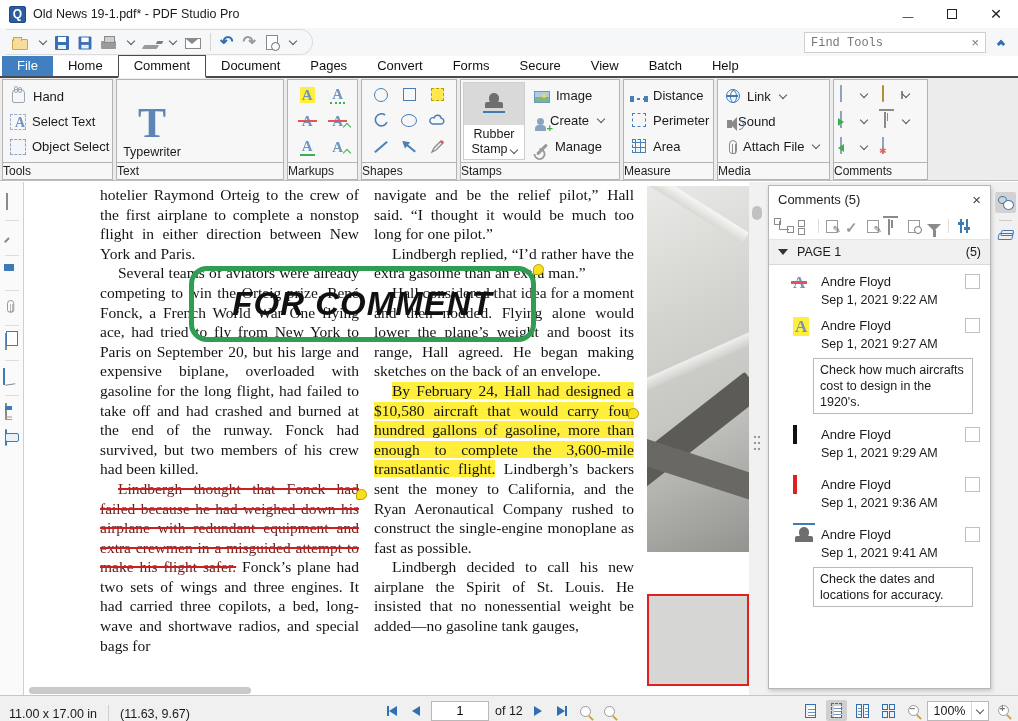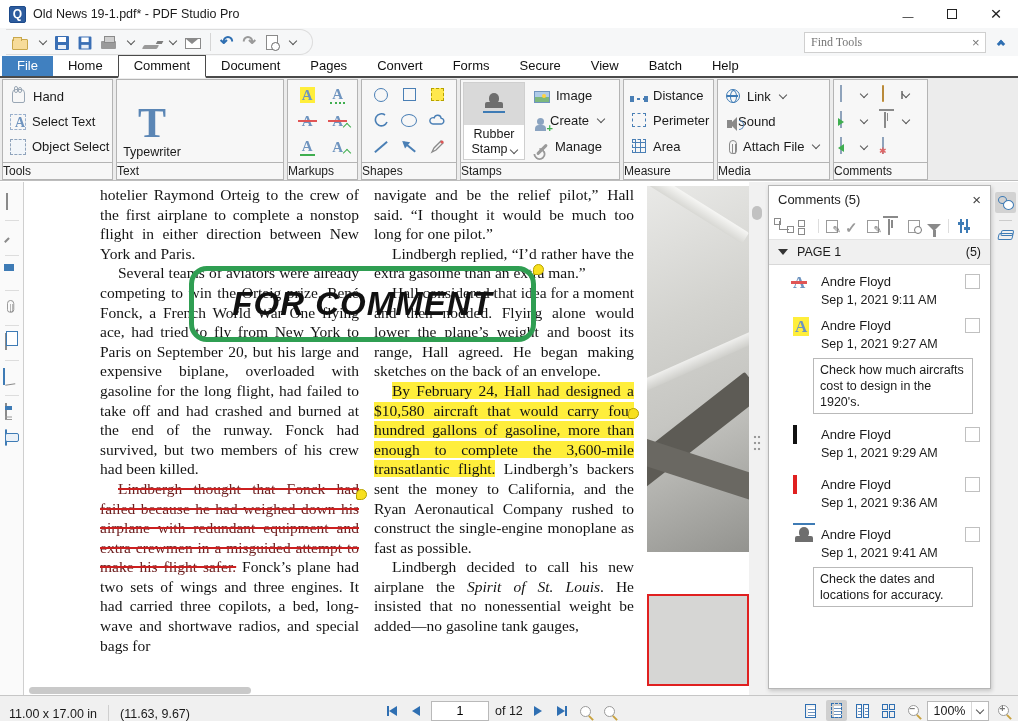--- a/index.html
+++ b/index.html
@@ -34,21 +34,21 @@
   .printer::before{content:"";position:absolute;top:-5px;left:3px;width:9px;height:5px;background:#cfcfcf;border:1px solid #8a8a8a}
   .scan{width:15px;height:4px;background:#9a9a9a;margin-top:9px;transform:skewX(-30deg);border-radius:1px}
   .scan::before{content:"";position:absolute;top:-4px;right:-2px;width:6px;height:3px;background:#7d7d7d}
   .envelope{width:16px;height:11px;border:1.3px solid #8a8a8a;margin-top:3px;background:#fff}
   .envelope::before{content:"";position:absolute;top:0;left:0;border-left:6.6px solid transparent;border-right:6.6px solid transparent;border-top:5px solid #8a8a8a}
   .undo-g{color:#2f6fb2;font-size:16px;font-weight:bold;line-height:16px}
   .redo-g{color:#9a9a9a;font-size:16px;font-weight:bold;line-height:16px}
   .docsearch{width:12px;height:15px;border:1.2px solid #8a8a8a;background:#fff;margin-left:1px}
   .docsearch::after{content:"";position:absolute;right:-3px;bottom:-2px;width:7px;height:7px;border:1.4px solid #6a6a6a;border-radius:50%;background:#fff}
   .findbox{position:absolute;right:32px;top:4px;width:182px;height:21px;background:#fff;border:1px solid #cfcfcf;display:flex;align-items:center}
-  .findbox input{border:none;outline:none;flex:1;font-size:12px;padding:0 6px;font-family:Liberation Serif, serif;color:#333}
+  .findbox input{border:none;outline:none;flex:1;font-size:12px;padding:0 6px;font-family:Liberation Mono, monospace;color:#333}
   .findbox .clear-x{color:#777;font-size:13px;padding-right:6px}
   .ribbon-collapse{position:absolute;right:8px;top:7px;width:14px;height:14px}
   .ribbon-collapse .chev{border-color:#2f6fb2;border-width:3px;transform:rotate(-135deg);margin:4px 0 0 2px}
 
   
   .tabrow{height:22px;display:flex;background:#fff;border-bottom:2px solid #4a4a4a;padding-left:2px;align-items:flex-end}
   .tab{padding:2px 15px 3px;font-size:13px;color:#111}
   .tab-file{background:#4080c0;color:#fff}
   .tab-active{border:1px solid #4a4a4a;border-bottom:2px solid #fff;margin-bottom:-2px;background:#fff;position:relative;z-index:2}
 
@@ -165,21 +165,21 @@
   
   .doc{width:725px;position:relative;background:#fff;overflow:hidden;
     font-family:"Liberation Serif","DejaVu Serif",serif;font-size:15.5px;line-height:19.6px;text-align:justify;color:#141414}
   .col{position:absolute;top:3px}
   .col p{margin:0}
   .ind{text-indent:18px}
   .col-l{left:76px;width:259px}
   .col-r{left:350px;width:260px}
   .struck{color:#6e2020;text-decoration:line-through;text-decoration-color:#cc1f1f;text-decoration-thickness:2px}
   .hl{background:#ffee3b}
-  .ital{font-style:italic}
+  .ital{}
   .stamp-anno{position:absolute;left:165px;top:84px;width:347px;height:76px;border:5px solid #2f9e52;border-radius:18px;
     display:flex;align-items:center;justify-content:center;z-index:5;background:transparent}
   .stamp-anno span{font-style:italic;font-weight:bold;font-size:33px;letter-spacing:1px;color:#111;white-space:nowrap;font-family:"Liberation Sans",sans-serif}
   .note-dot{position:absolute;width:11px;height:11px;border-radius:50% 50% 50% 2px;background:#f8e01f;border:1px solid #b6a300;z-index:6}
   .photo{position:absolute;left:623px;top:4px;width:102px;height:366px;overflow:hidden;
     background:linear-gradient(155deg,#e9e9e7 0%,#d3d3cf 35%,#c6c6c2 60%,#93938f 100%)}
   .strut{position:absolute;border-radius:2px}
   .s1{width:150px;height:13px;background:linear-gradient(#f6f6f4,#d8d8d4);transform:rotate(32deg);left:-40px;top:6px}
   .s2{width:160px;height:12px;background:linear-gradient(#efefed,#cfcfcb);transform:rotate(-24deg);left:-30px;top:170px}
   .s3{width:170px;height:30px;background:#5d5b55;transform:rotate(-38deg);left:-45px;top:235px}
@@ -570,21 +570,21 @@
         <span class="cp-count">(5)</span>
       </div>
       <div class="cp-list">
 
         <div class="c-row">
           <span class="c-ico"><span class="ca ca-st">A</span></span>
           <div class="c-name">
               <span>Andre Floyd</span>
               <span class="c-chk"></span>
             </div>
-          <div class="c-date">Sep 1, 2021 9:11 AM</div>
+          <div class="c-date">Sep 1, 2021 9:22 AM</div>
         </div>
 
         <div class="c-row">
           <span class="c-ico"><span class="ca ca-hl">A</span></span>
           <div class="c-name">
               <span>Andre Floyd</span>
               <span class="c-chk"></span>
             </div>
           <div class="c-date">Sep 1, 2021 9:27 AM</div>
           <div class="c-note">Check how much aircrafts cost to design in the 1920's.</div>

